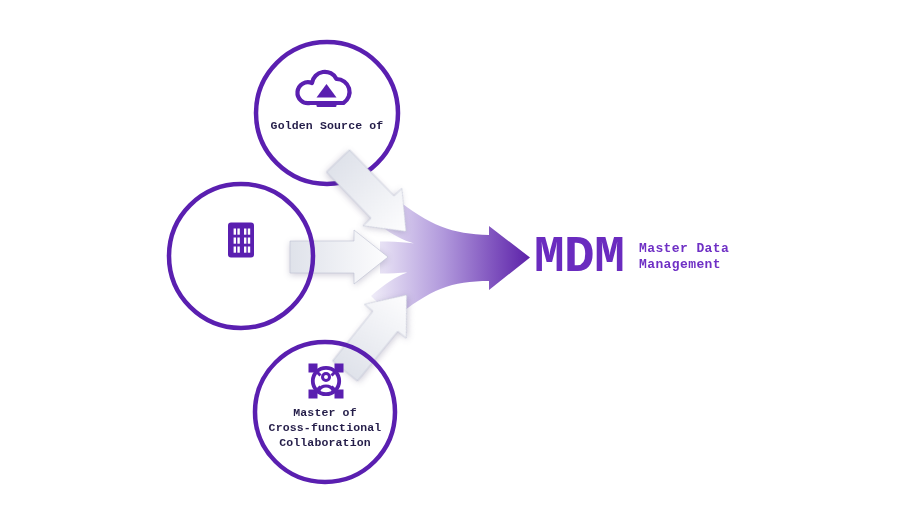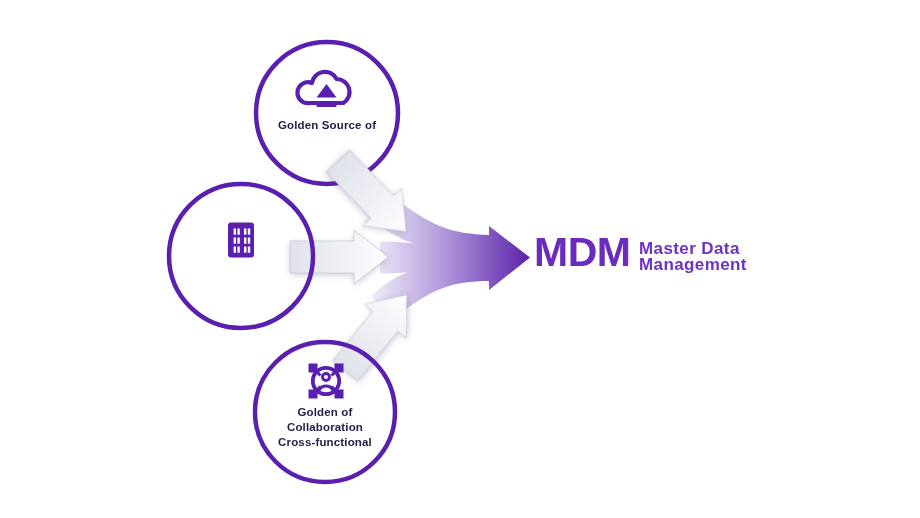--- a/index.html
+++ b/index.html
@@ -1,32 +1,32 @@
 <!DOCTYPE html>
 <html style="--background: #ffffff; --brand-purple: #5a1fb0; --title-purple: #6a2bbf; --subtitle-purple: #6f30c5; --label-dark: #241d49; --merge-arrow-light: #efecf8; --merge-arrow-mid: #b199dc; --merge-arrow-deep: #5c21a9; --feed-arrow-shade: #dfe2ea; --feed-arrow-light: #fdfdfe;"><head>
 <meta charset="utf-8">
 <style>
   html,body{margin:0;padding:0;background:#fff;}
   .canvas{
     position:relative;width:920px;height:518px;overflow:hidden;
     background:var(--background,#ffffff);
-    font-family:Liberation Sans, sans-serif;
+    font-family:Liberation Mono, monospace;
   }
   .layer{position:absolute;left:0;top:0;}
   .node-label{
     position:absolute;text-align:center;font-weight:700;font-size:11.5px;
     line-height:15px;color:var(--label-dark,#241d49);letter-spacing:.15px;
   }
   .line{display:block;}
   .mdm-acronym{
-    position:absolute;left:534px;top:232px;font-size:41px;font-weight:800;
+    position:absolute;left:534px;top:232px;font-size:51px;font-weight:800;
     letter-spacing:-0.5px;line-height:1;color:var(--title-purple,#6a2bbf);
   }
   .mdm-expansion{
-    position:absolute;left:639px;top:241px;font-size:17px;font-weight:700;
+    position:absolute;left:639px;top:241px;font-size:13px;font-weight:700;
     line-height:15.5px;letter-spacing:.4px;color:var(--subtitle-purple,#6f30c5);
   }
 </style>
 </head>
 <body>
 
 <div class="canvas">
 
   <svg class="layer" width="920" height="518" viewBox="0 0 920 518">
     <defs>
@@ -102,23 +102,23 @@
       <path d="M 319,390.5 A 7.5,7 0 0 1 333,390.5" fill="none" stroke-width="3" stroke-linecap="round" style="stroke:var(--brand-purple)"></path>
     </g>
   </svg>
 
   <div class="node-label" style="left:242px;top:118px;width:170px">
     <span class="line">Golden Source of</span>
   </div>
 
 
   <div class="node-label" style="left:240px;top:405px;width:170px">
-    <span class="line">Golden of</span>
+    <span class="line">Master of</span>
+    <span class="line">Cross-functional</span>
     <span class="line">Collaboration</span>
-    <span class="line">Cross-functional</span>
   </div>
 
   <div class="mdm-acronym">MDM</div>
   <div class="mdm-expansion">
     <span class="line">Master Data</span>
     <span class="line">Management</span>
   </div>
 
 </div>
 

